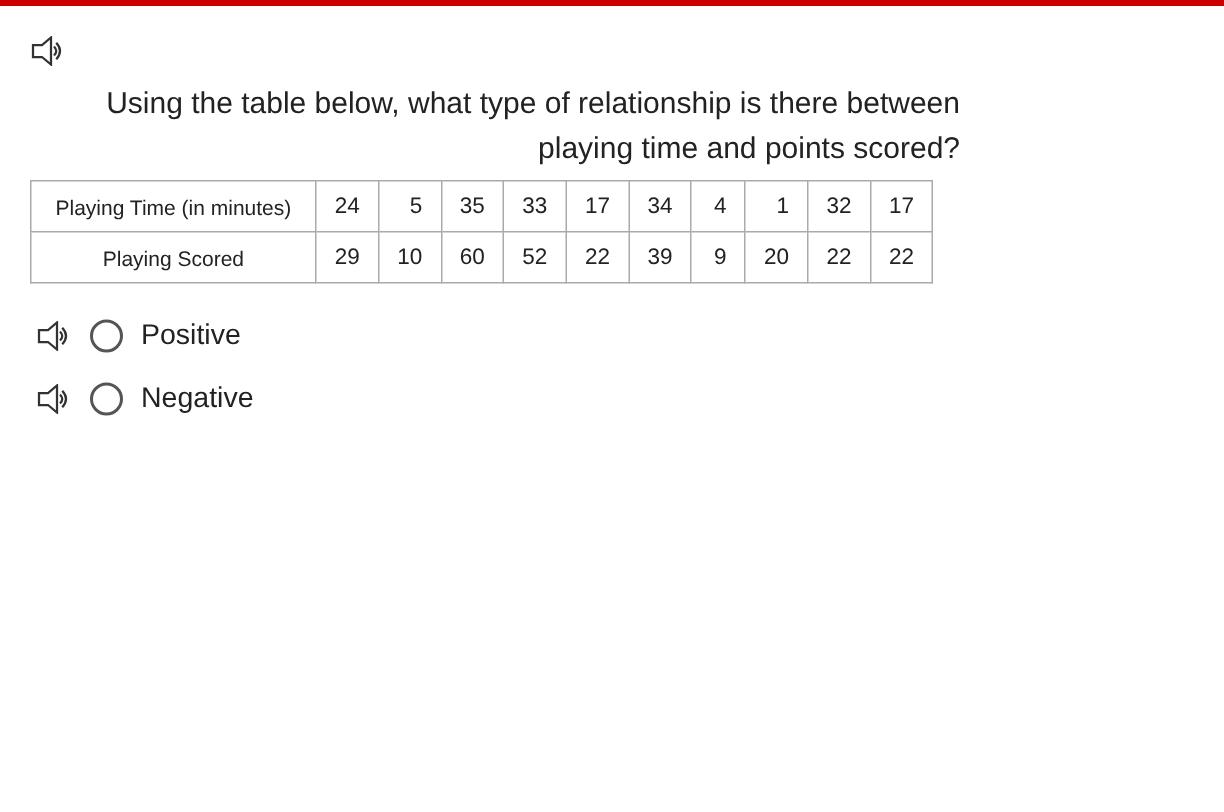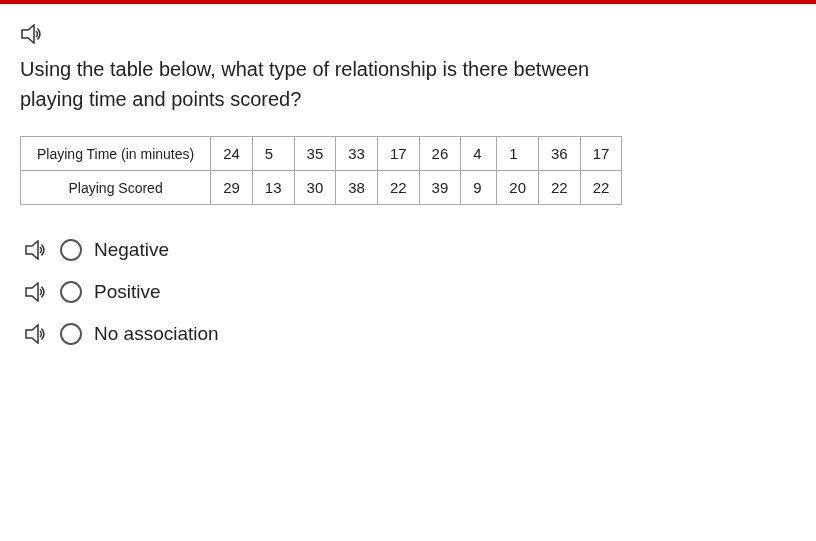--- a/index.html
+++ b/index.html
@@ -35,34 +35,35 @@
     }
 
     .speaker-svg {
       width: 24px;
       height: 20px;
     }
 
     .question-text {
       font-size: 20px;
       line-height: 1.5;
-      margin-bottom: 22px;
+      margin-bottom: 6px;
       max-width: 620px;
+      text-align: right;
     }
 
     .data-table {
       border-collapse: collapse;
-      margin-bottom: 34px;
+      margin-bottom: 24px;
       font-size: 15px;
     }
 
     .data-table td {
       border: 1px solid #aaa;
       padding: 8px 12px;
-      text-align: left;
+      text-align: right;
       min-width: 36px;
     }
 
     .data-table td.row-label {
       text-align: center;
       padding: 8px 16px;
       min-width: 190px;
       font-size: 14px;
     }
 
@@ -124,32 +125,32 @@
 
 <table class="data-table">
   <tbody>
     <tr>
       <td class="row-label">Playing Time (in minutes)</td>
       <td>24</td>
       <td>5</td>
       <td>35</td>
       <td>33</td>
       <td>17</td>
-      <td>26</td>
+      <td>34</td>
       <td>4</td>
       <td>1</td>
-      <td>36</td>
+      <td>32</td>
       <td>17</td>
     </tr>
     <tr>
       <td class="row-label">Playing Scored</td>
       <td>29</td>
-      <td>13</td>
-      <td>30</td>
-      <td>38</td>
+      <td>10</td>
+      <td>60</td>
+      <td>52</td>
       <td>22</td>
       <td>39</td>
       <td>9</td>
       <td>20</td>
       <td>22</td>
       <td>22</td>
     </tr>
   </tbody>
 </table>
 
@@ -158,43 +159,32 @@
 
   <li class="option-item">
     <span class="option-speaker">
       <svg class="speaker-svg" viewBox="0 0 24 20" fill="none" xmlns="http://www.w3.org/2000/svg">
         <polygon points="2,6 8,6 14,1 14,19 8,14 2,14" fill="none" stroke="#333" stroke-width="1.5"></polygon>
         <path d="M16,7 Q19,10 16,13" stroke="#333" stroke-width="1.5" fill="none"></path>
         <path d="M17.5,4.5 Q22.5,10 17.5,15.5" stroke="#333" stroke-width="1.5" fill="none"></path>
       </svg>
     </span>
     <span class="radio-circle"></span>
-    <span class="option-label">Negative</span>
-  </li>
-
-  <li class="option-item">
-    <span class="option-speaker">
-      <svg class="speaker-svg" viewBox="0 0 24 20" fill="none" xmlns="http://www.w3.org/2000/svg">
-        <polygon points="2,6 8,6 14,1 14,19 8,14 2,14" fill="none" stroke="#333" stroke-width="1.5"></polygon>
-        <path d="M16,7 Q19,10 16,13" stroke="#333" stroke-width="1.5" fill="none"></path>
-        <path d="M17.5,4.5 Q22.5,10 17.5,15.5" stroke="#333" stroke-width="1.5" fill="none"></path>
-      </svg>
-    </span>
-    <span class="radio-circle"></span>
     <span class="option-label">Positive</span>
   </li>
 
   <li class="option-item">
     <span class="option-speaker">
       <svg class="speaker-svg" viewBox="0 0 24 20" fill="none" xmlns="http://www.w3.org/2000/svg">
         <polygon points="2,6 8,6 14,1 14,19 8,14 2,14" fill="none" stroke="#333" stroke-width="1.5"></polygon>
         <path d="M16,7 Q19,10 16,13" stroke="#333" stroke-width="1.5" fill="none"></path>
         <path d="M17.5,4.5 Q22.5,10 17.5,15.5" stroke="#333" stroke-width="1.5" fill="none"></path>
       </svg>
     </span>
     <span class="radio-circle"></span>
-    <span class="option-label">No association</span>
+    <span class="option-label">Negative</span>
   </li>
+
 
 </ul>
 
 
 
 
 </body></html>

